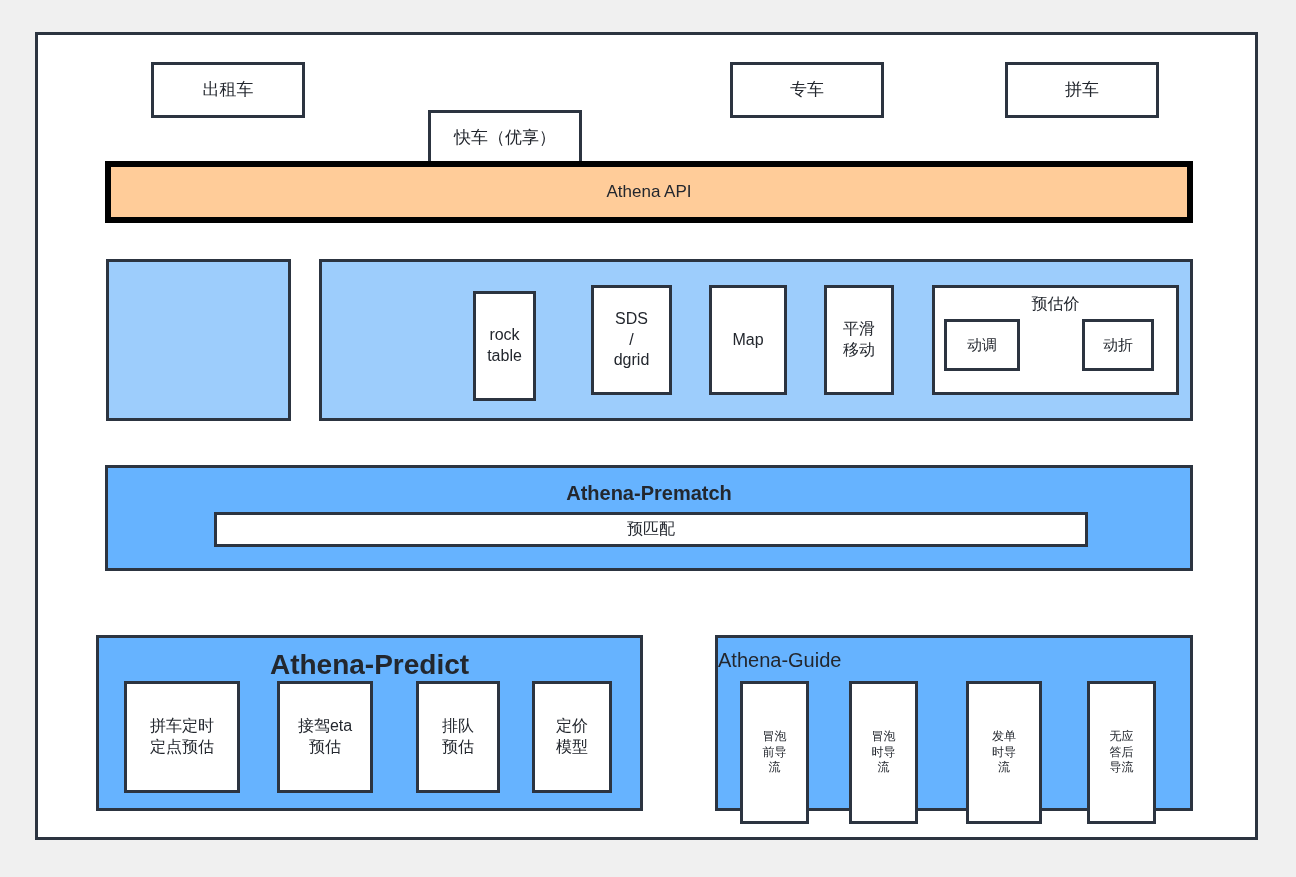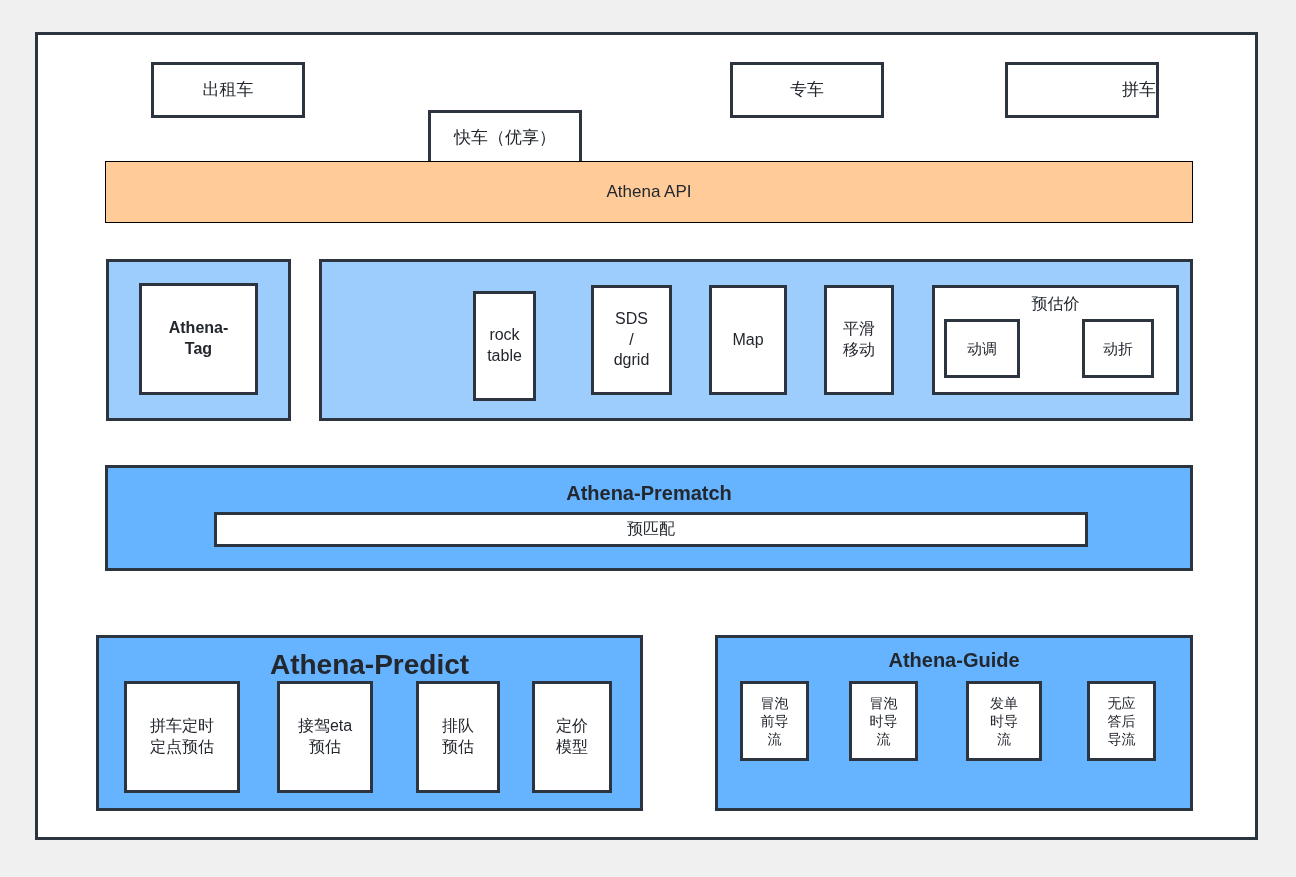--- a/index.html
+++ b/index.html
@@ -55,31 +55,31 @@
 
   
   .channel {
     top: 27px;
     height: 56px;
     font-size: 17px;
   }
   #channel-0 { left: 113px; width: 154px; }
   #channel-1 { left: 390px; width: 154px; margin-top: 48px; }
   #channel-2 { left: 692px; width: 154px; }
-  #channel-3 { left: 967px; width: 154px; justify-content: flex-end; }
+  #channel-3 { left: 967px; width: 154px; }
 
   
   #api-band {
     position: absolute;
     left: 67px;
     top: 126px;
     width: 1088px;
     height: 62px;
     background: #ffcc99;
-    border: 1px solid #000000;
+    border: 6px solid #000000;
     box-sizing: border-box;
     display: flex;
     align-items: center;
     justify-content: center;
     font-size: 17px;
   }
 
   
   #tag-group {
     left: 68px; top: 224px; width: 185px; height: 162px;
@@ -108,21 +108,21 @@
     padding-top: 13px;
     font-size: 16px;
   }
   #price-title {
     position: absolute;
     left: 0; right: 0; top: 6px;
     text-align: center;
     font-size: 16px;
   }
   .price-sub {
-    top: 284px; height: 59px; font-size: 15px;
+    top: 284px; height: 52px; font-size: 15px;
   }
   #price-sub-0 { left: 906px; width: 76px; }
   #price-sub-1 { left: 1044px; width: 72px; }
 
   
   #prematch-group {
     left: 67px; top: 430px; width: 1088px; height: 106px;
   }
   #prematch-title {
     position: absolute;
@@ -151,24 +151,24 @@
   #predict-item-1 { left: 239px; width: 96px; }
   #predict-item-2 { left: 378px; width: 84px; }
   #predict-item-3 { left: 494px; width: 80px; }
 
   
   #guide-group {
     left: 677px; top: 600px; width: 478px; height: 176px;
   }
   #guide-title {
     position: absolute; left: 0; right: 0; top: 11px;
-    text-align: center; font-size: 20px; font-weight: bold;
+    font-size: 20px; font-weight: normal;
   }
   .guide-item {
-    top: 646px; height: 80px; font-size: 14px;
+    top: 646px; height: 143px; font-size: 12px;
   }
   #guide-item-0 { left: 702px; width: 69px; }
   #guide-item-1 { left: 811px; width: 69px; }
   #guide-item-2 { left: 928px; width: 76px; }
   #guide-item-3 { left: 1049px; width: 69px; }
 </style>
 </head>
 <body>
 
 <div id="diagram-frame">
@@ -176,24 +176,20 @@
   <div class="wbox channel" id="channel-0"><span>出租车</span></div>
   <div class="wbox channel" id="channel-1"><span>快车（优享）</span></div>
   <div class="wbox channel" id="channel-2"><span>专车</span></div>
   <div class="wbox channel" id="channel-3"><span>拼车</span></div>
 
   <div id="api-band">
     <span>Athena API</span>
   </div>
 
   <div class="blue-light" id="tag-group"></div>
-  <div class="wbox" id="tag-box">
-    <span>Athena-
-Tag</span>
-  </div>
 
   <div class="blue-light" id="service-group"></div>
   <div class="wbox service" id="service-1"><span>rock
 table</span></div>
   <div class="wbox service" id="service-2"><span>SDS
 /
 dgrid</span></div>
   <div class="wbox service" id="service-3"><span>Map</span></div>
   <div class="wbox service" id="service-4"><span>平滑
 移动</span></div>

